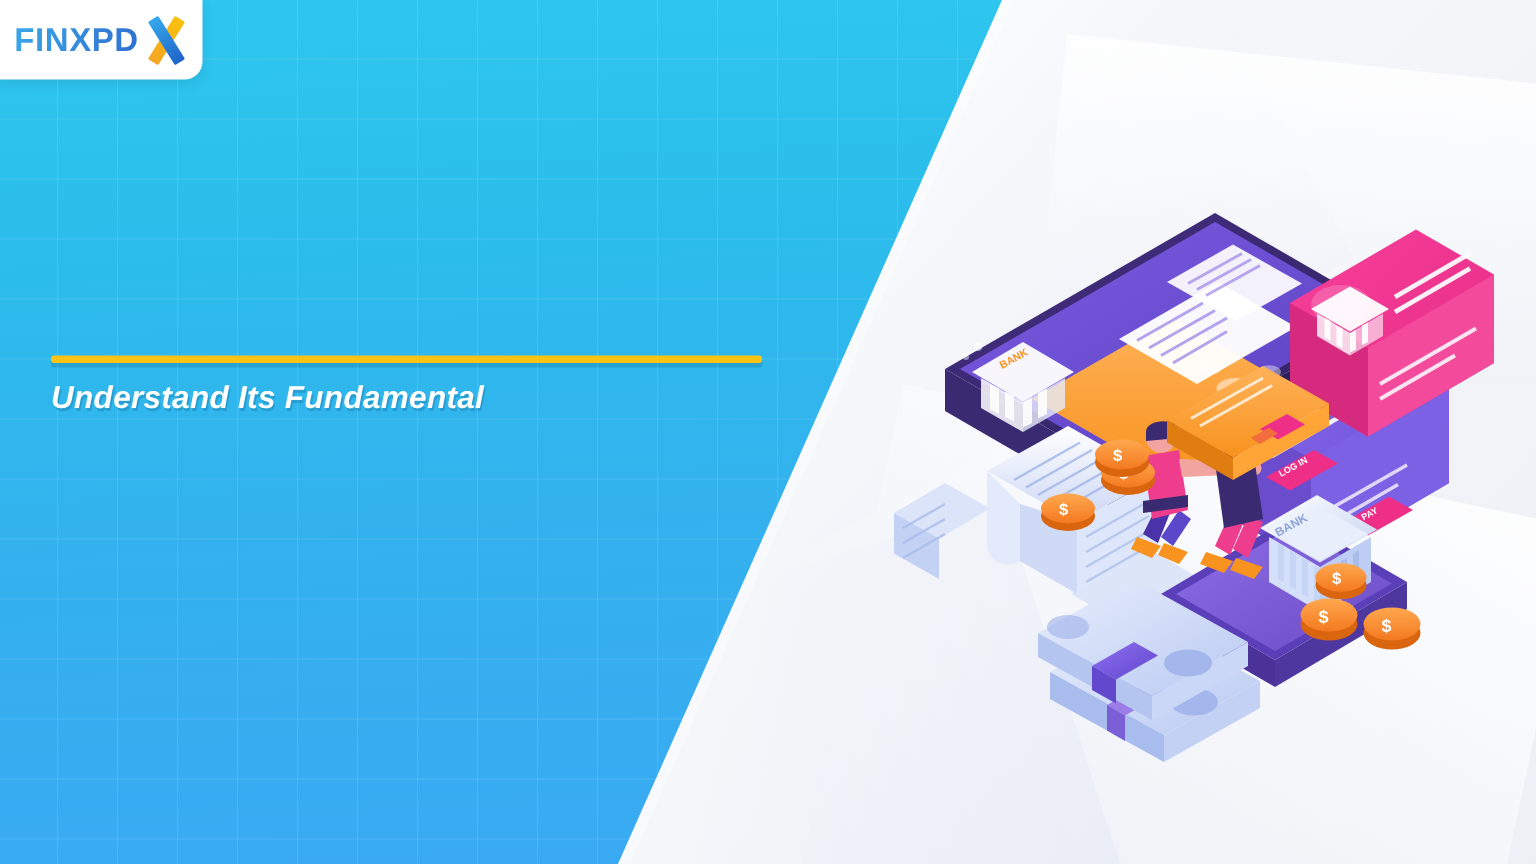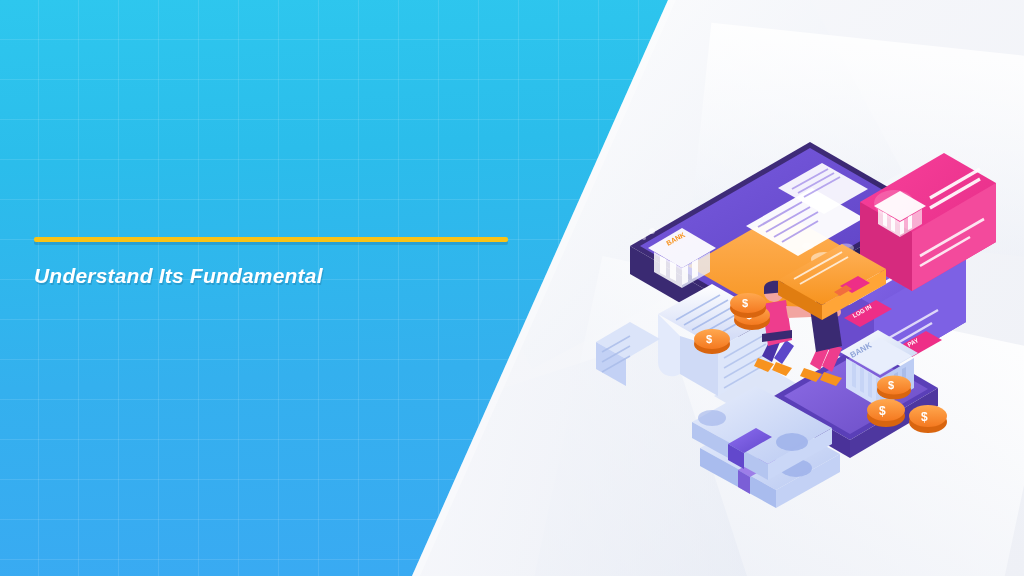--- a/index.html
+++ b/index.html
@@ -90,21 +90,21 @@
     color:#fdc41b;letter-spacing:-.2px;
     text-shadow:2px 3px 0 rgba(10,60,95,.22);
     white-space:nowrap;
   }
   .rule{
     margin-top:15px;width:474px;height:5px;border-radius:2px;
     background:#f9c316;
     box-shadow:0 3px 0 rgba(10,60,95,.18);
   }
   .subhead{
-    margin-top:22px;font-size:21px;font-style:italic;font-weight:bold;
+    margin-top:12px;font-size:21px;font-style:italic;font-weight:bold;
     color:#ffffff;letter-spacing:.2px;
     text-shadow:1px 2px 0 rgba(10,60,95,.20);
     white-space:nowrap;
   }
 
   
   .illus{position:absolute;left:596px;top:96px;width:412px;height:420px;z-index:11;}
   .illus svg{display:block;width:412px;height:420px;}
 </style>
 </head>
@@ -116,20 +116,27 @@
     <div class="facet facet-a"></div>
     <div class="facet facet-b"></div>
     <div class="facet facet-c"></div>
     <div class="facet facet-d"></div>
   </div>
 
   <div class="blue-slab"></div>
   <div class="blue-grid"></div>
   <div class="slab-edge"></div>
 
+  <div class="logo-chip">
+    <span class="logo-word">FINXPD</span>
+    <span class="logo-x">
+      <span class="bar bar1"></span>
+      <span class="bar bar2"></span>
+    </span>
+  </div>
 
   <div class="headline-block">
     <div class="rule"></div>
     <div class="subhead">Understand Its Fundamental</div>
   </div>
 
   <div class="illus">
     <svg viewBox="0 0 412 420" xmlns="http://www.w3.org/2000/svg">
       <defs>
         <linearGradient id="gScreen" x1="0" y1="0" x2="1" y2="1">

